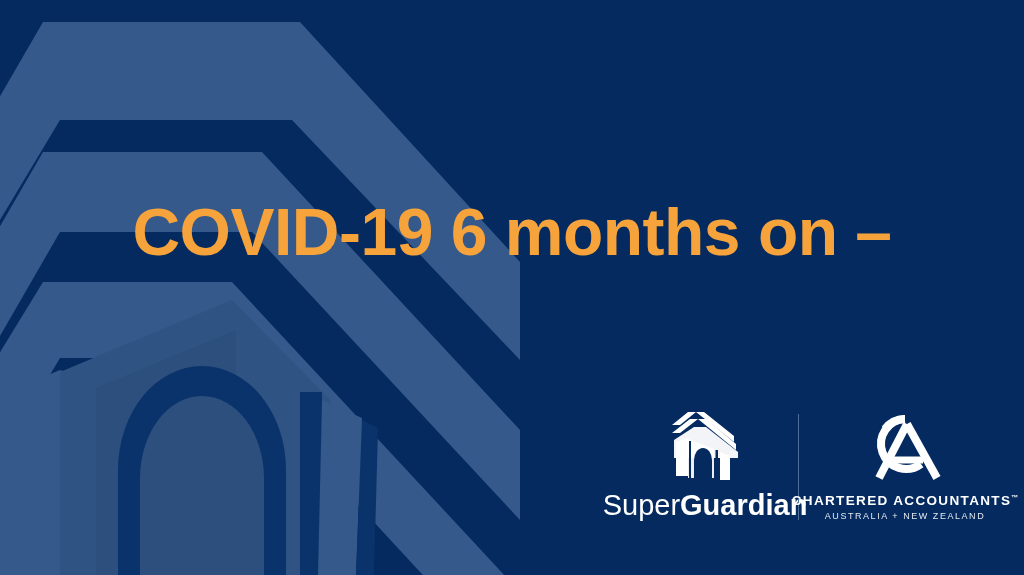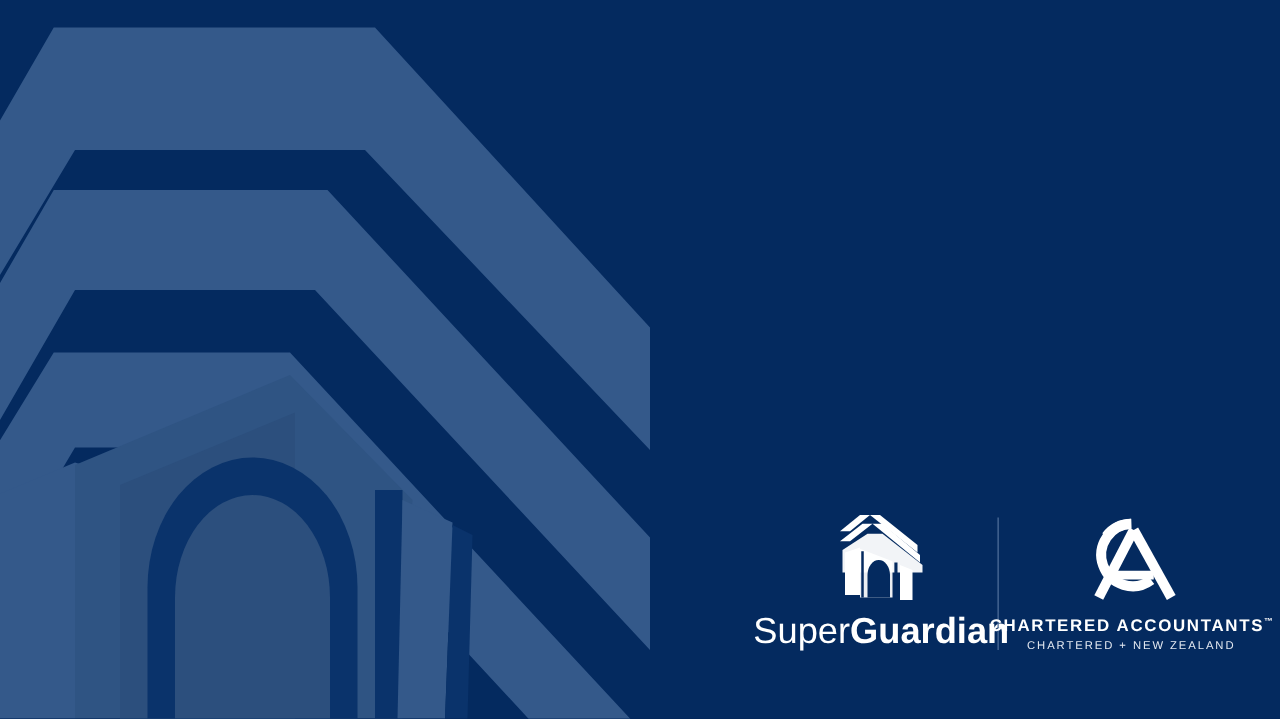--- a/index.html
+++ b/index.html
@@ -156,20 +156,21 @@
 
       <rect x="300" y="392" width="22" height="183" fill="#0a336b"></rect>
 
       <path d="M 322 400 L 362 418 L 356 575 L 318 575 Z" fill="#34598a"></path>
 
       <path d="M 362 420 L 378 428 L 374 575 L 356 575 Z" fill="#0a336b"></path>
     </svg>
   </div>
 
   <div class="title-block">
+    <span class="title-line">COVID-19 6 months on –</span>
   </div>
 
   <div class="logo-lockup">
 
     <div class="logo-superguardian">
       <span class="sg-mark">
         <svg viewBox="0 0 86 72" aria-hidden="true">
           <g fill="#ffffff">
 
             <path d="M 10 17 L 26 4 L 34 4 L 18 17 Z"></path>
@@ -207,18 +208,18 @@
 
           <path d="M 46 12 L 76 66" fill="none" stroke="#ffffff" stroke-width="8"></path>
           <path d="M 46 12 L 18 66" fill="none" stroke="#ffffff" stroke-width="8"></path>
 
           <path d="M 30 48 L 62 48" fill="none" stroke="#ffffff" stroke-width="7"></path>
 
           <path d="M 44 7 A 25 25 0 0 0 24 17" fill="none" stroke="#ffffff" stroke-width="8"></path>
         </svg>
       </span>
       <span class="ca-name"><span>CHARTERED ACCOUNTANTS</span><span class="ca-tm">™</span></span>
-      <span class="ca-region">CHARTERED + NEW ZEALAND</span>
+      <span class="ca-region">AUSTRALIA + NEW ZEALAND</span>
     </div>
 
   </div>
 
 </div>
 
 </body></html>

